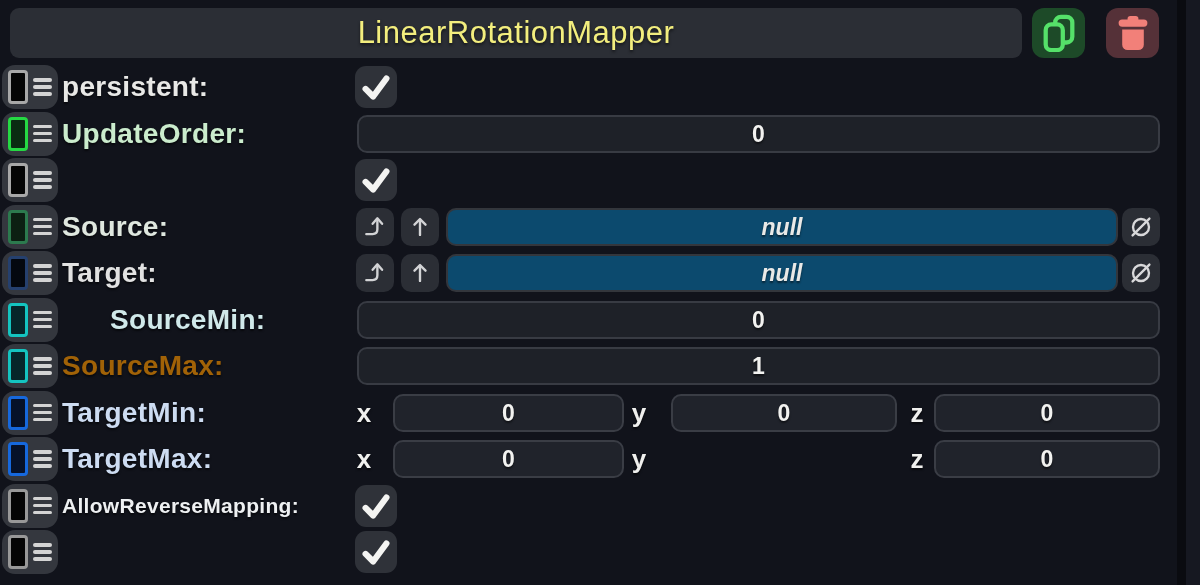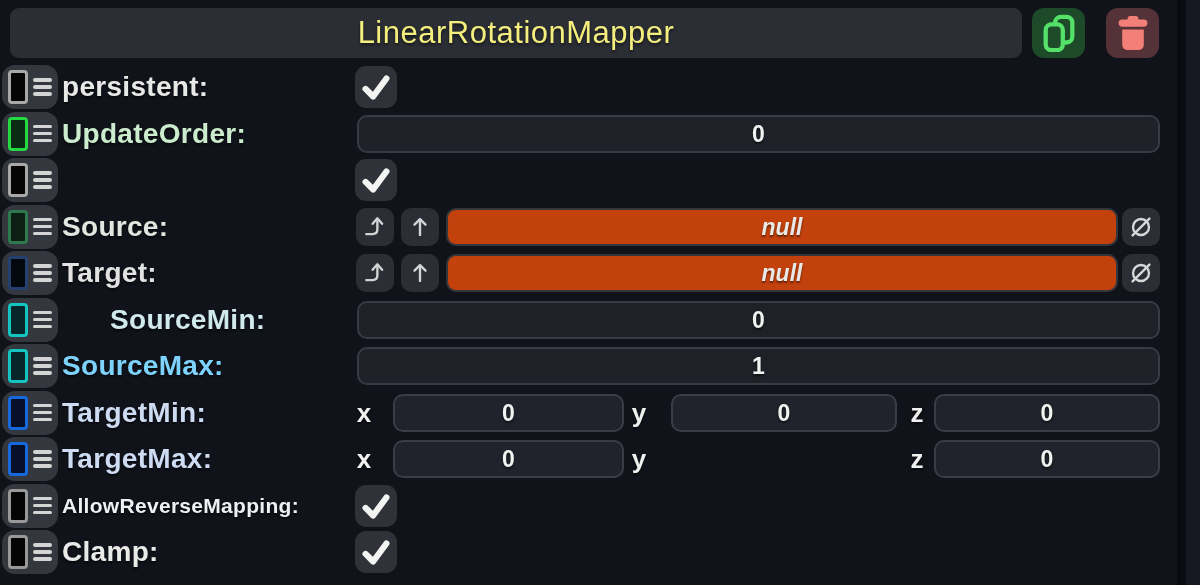--- a/index.html
+++ b/index.html
@@ -66,21 +66,21 @@
     text-shadow:0 2px 2px rgba(0,0,0,.5); cursor:text;
   }
 
   .sq-btn {
     position:absolute; top:4px; width:38px; height:38px; border:none; cursor:pointer;
     background:#2b2e35; border-radius:10px;
     display:flex; align-items:center; justify-content:center;
   }
   .ref-field {
     position:absolute; left:446px; top:4px; width:672px; height:38px;
-    background:#c2410c; border:2px solid #33363c; border-radius:10px;
+    background:#0c4a6e; border:2px solid #33363c; border-radius:10px;
     color:#e9e9e7; font-size:23px; font-weight:700; font-style:italic;
     text-align:center; line-height:34px; text-shadow:0 2px 2px rgba(0,0,0,.5); cursor:pointer;
   }
 
   .axis {
     position:absolute; top:0; width:22px; height:46.5px; line-height:46.5px;
     color:#f0f0ee; font-size:26px; font-weight:700; text-align:center;
     text-shadow:0 2px 2px rgba(0,0,0,.55);
   }
   .vec-field {
@@ -242,21 +242,21 @@
 
   <div class="row">
     <div class="handle">
       <span class="slot" style="border-color: rgb(20, 196, 192); background: rgb(6, 38, 42);"></span>
       <span class="burger">
           <i></i>
           <i></i>
           <i></i>
         </span>
     </div>
-    <div class="lbl" style="color: #7dd3fc;">SourceMax:</div>
+    <div class="lbl" style="color: #a16207;">SourceMax:</div>
     <div class="wide-field">1</div>
   </div>
 
   <div class="row">
     <div class="handle">
       <span class="slot" style="border-color: rgb(22, 104, 221); background: rgb(6, 17, 41);"></span>
       <span class="burger">
           <i></i>
           <i></i>
           <i></i>
@@ -307,21 +307,20 @@
 
   <div class="row">
     <div class="handle">
       <span class="slot" style="border-color: rgb(152, 152, 152); background: rgb(5, 5, 5);"></span>
       <span class="burger">
           <i></i>
           <i></i>
           <i></i>
         </span>
     </div>
-    <div class="lbl" style="color: rgb(234, 234, 232);">Clamp:</div>
     <div class="checkbox">
       <svg width="36" height="36" viewBox="0 0 38 38">
         <polyline points="8,21 16,29 30,10" fill="none" stroke="#f4f4f2" stroke-width="6.5" stroke-linecap="round" stroke-linejoin="round"></polyline>
       </svg>
     </div>
   </div>
 
 </div>
 
 </body></html>

